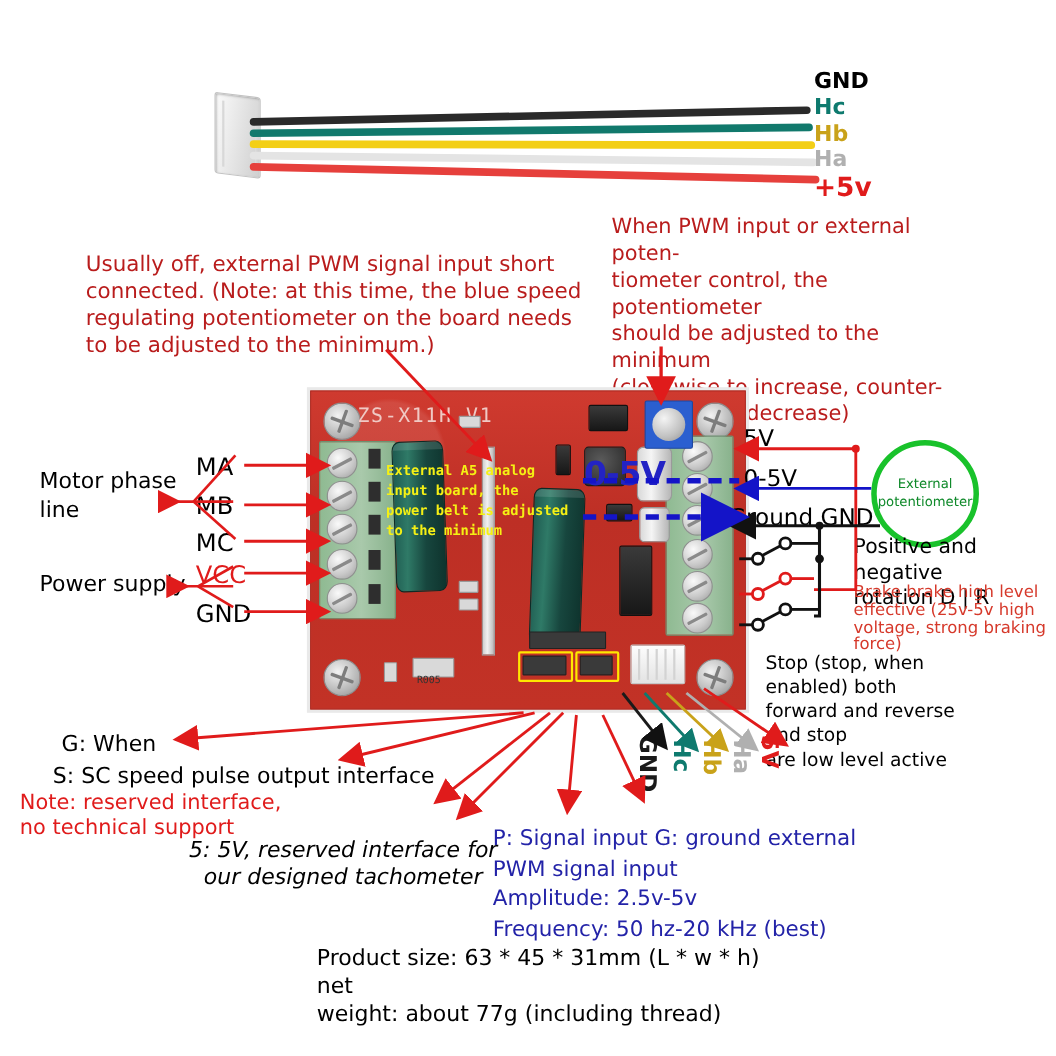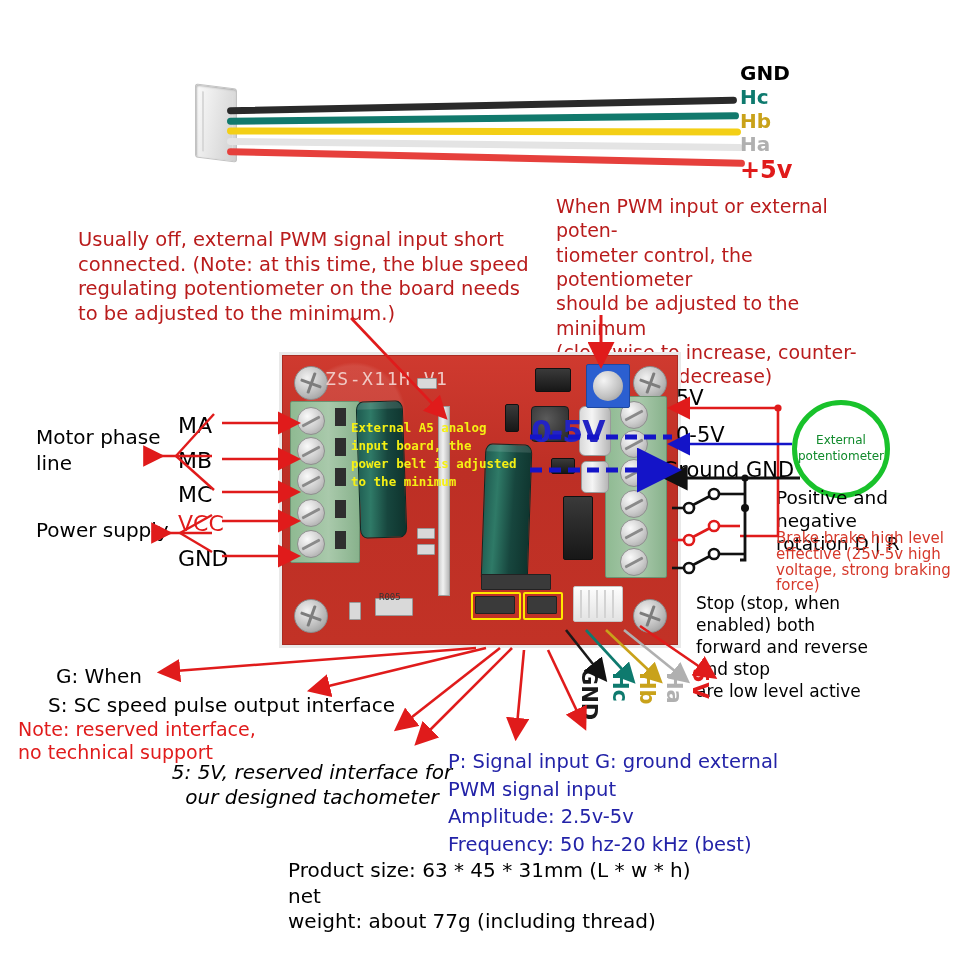--- a/index.html
+++ b/index.html
@@ -197,21 +197,21 @@
     <div class="chip" style="left:280px;top:140px;width:28px;height:62px;"></div>
     <div class="chip" style="left:268px;top:102px;width:22px;height:14px;"></div>
     <div class="chip" style="left:222px;top:48px;width:12px;height:26px;"></div>
 
     <div class="pot" style="left:303px;top:8px;">
       <div class="cross"></div>
         <div class="cross2"></div>
     </div>
 
     <div class="smd" style="left:92px;top:242px;width:36px;height:16px;"></div>
-    <div class="abs" style="left:96px;top:236px;font-size:9px;color:#333;font-family:'DejaVu Sans Mono',monospace;">R005</div>
+    <div class="abs" style="left:96px;top:258px;font-size:9px;color:#333;font-family:'DejaVu Sans Mono',monospace;">R005</div>
 
     <div class="smd" style="left:134px;top:22px;width:18px;height:9px;"></div>
     <div class="smd" style="left:134px;top:172px;width:16px;height:9px;"></div>
     <div class="smd" style="left:134px;top:188px;width:16px;height:9px;"></div>
     <div class="smd" style="left:66px;top:246px;width:10px;height:16px;"></div>
 
     <div class="yellowbox" style="left:188px;top:236px;width:46px;height:24px;"></div>
     <div class="yellowbox" style="left:240px;top:236px;width:36px;height:24px;"></div>
     <div class="header" style="left:192px;top:240px;width:38px;height:16px;"></div>
     <div class="header" style="left:244px;top:240px;width:28px;height:16px;"></div>

